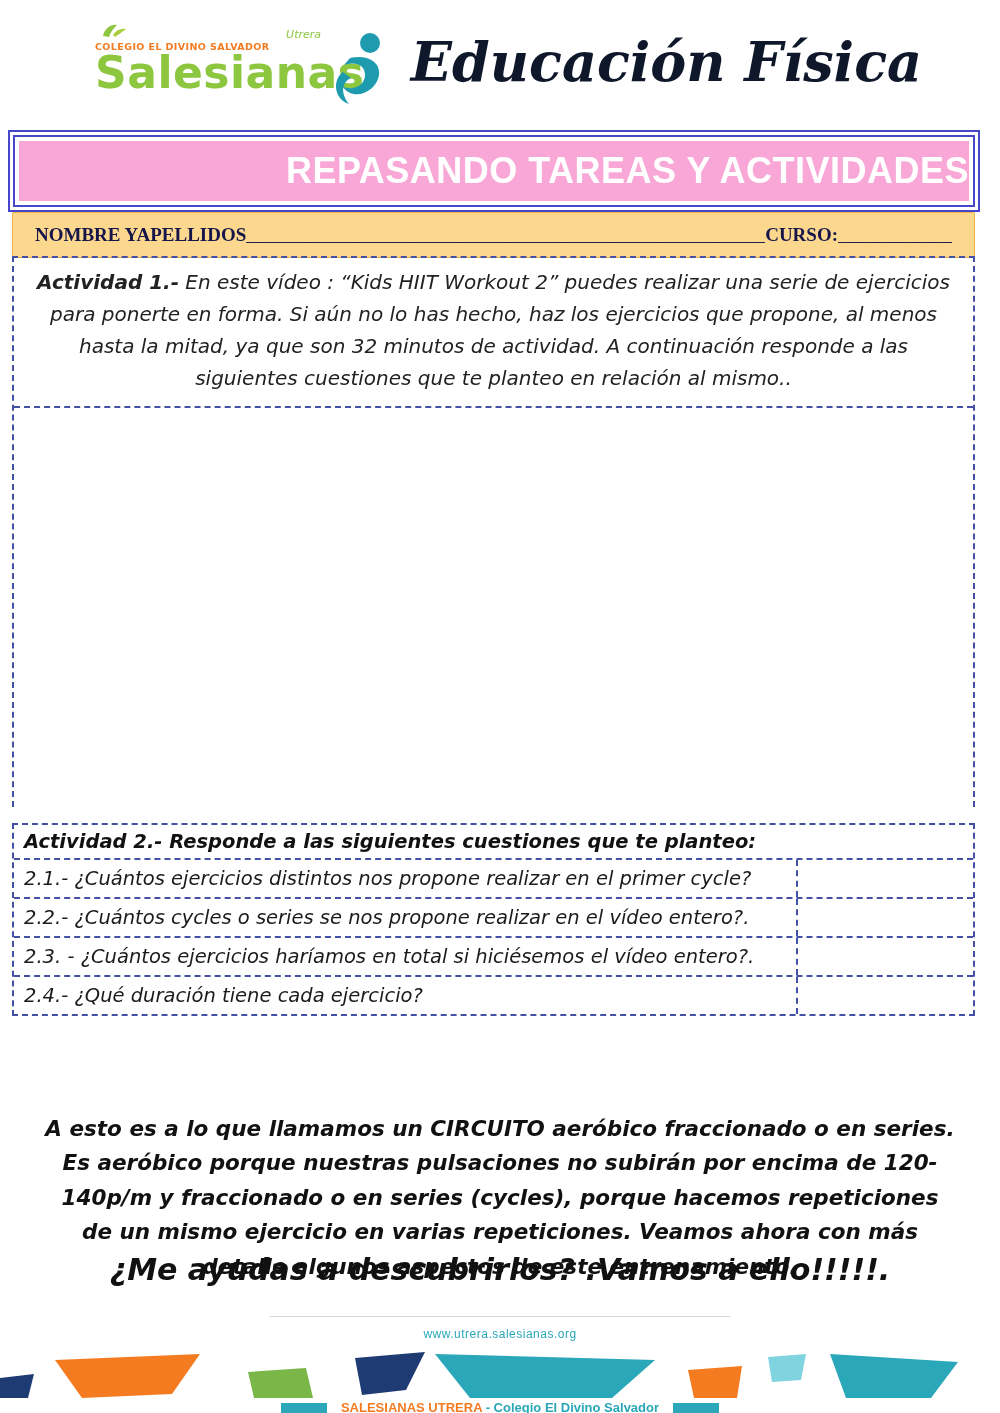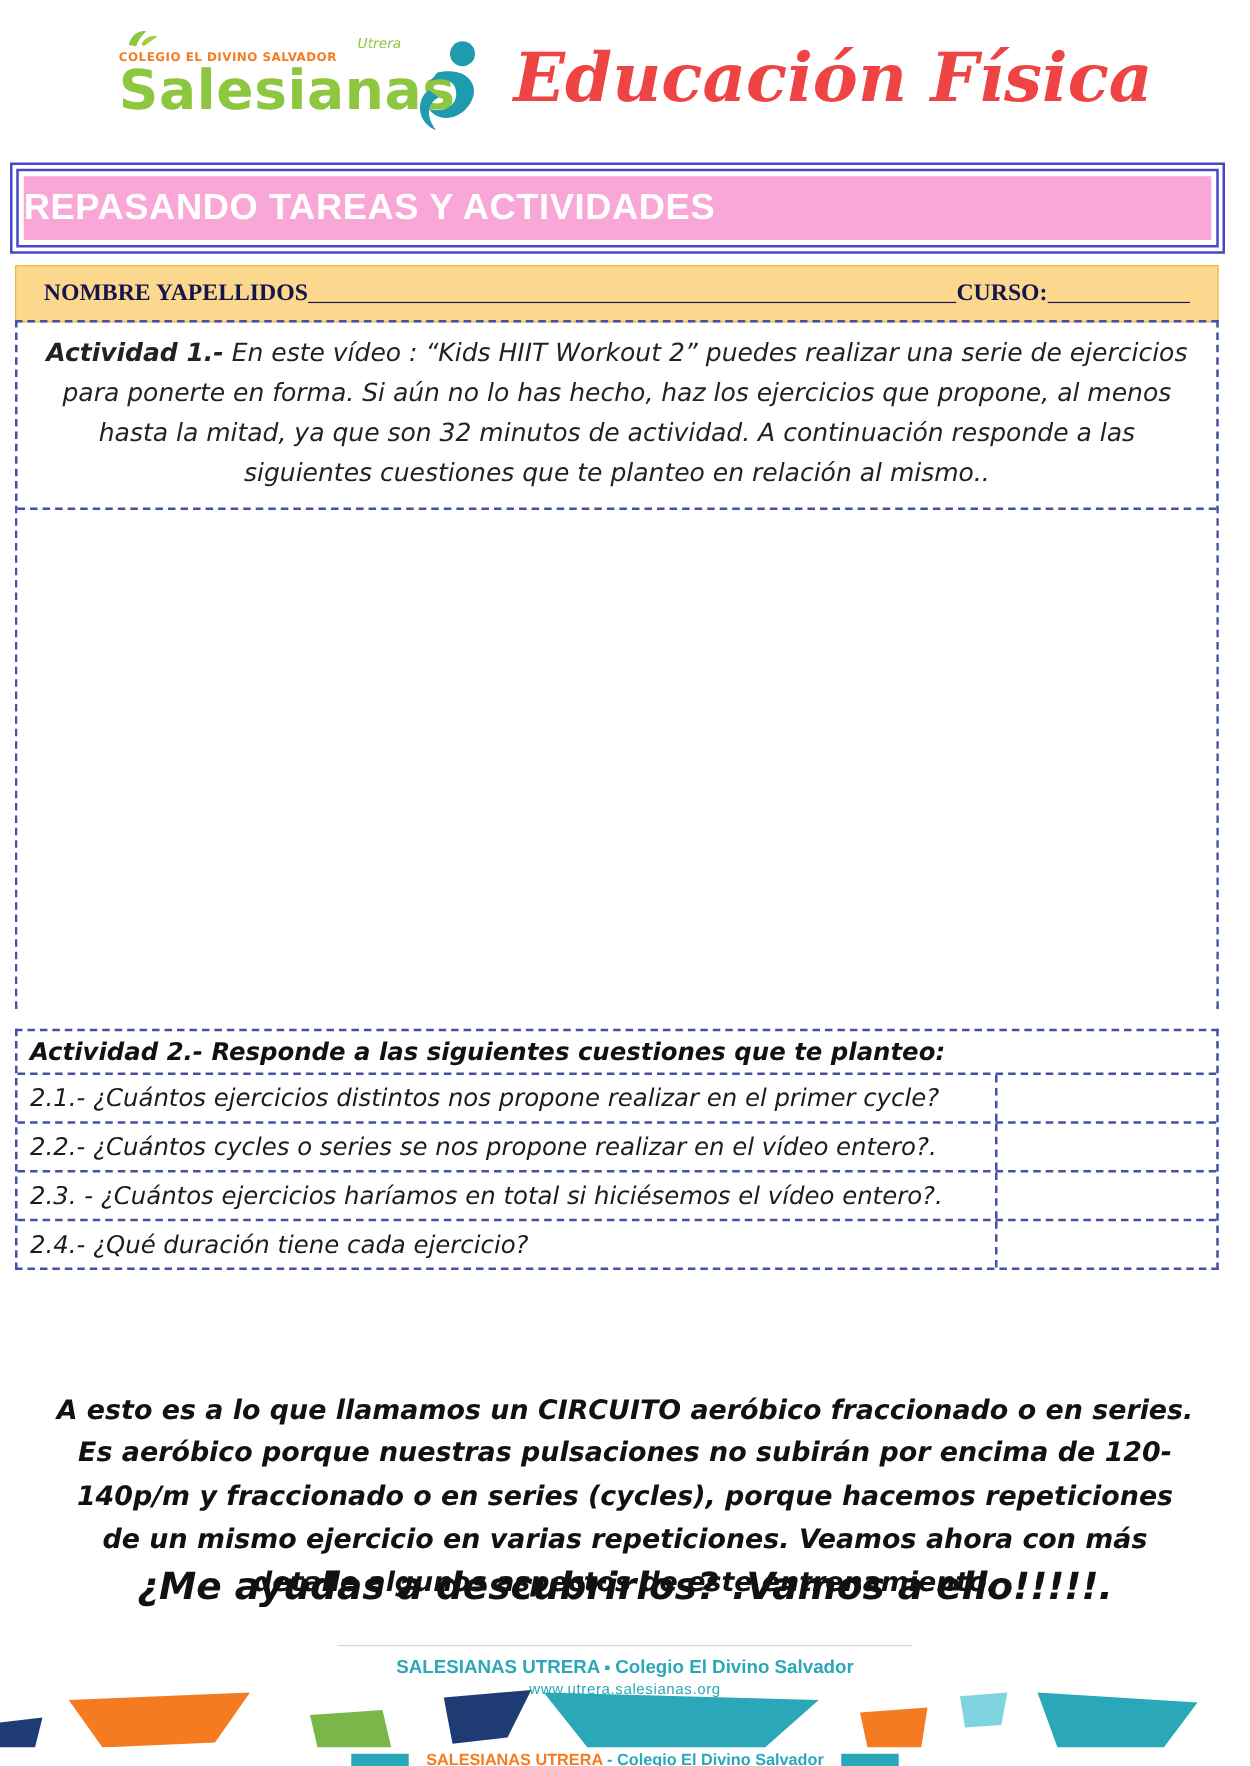--- a/index.html
+++ b/index.html
@@ -7,27 +7,27 @@
         font-family:"DejaVu Sans",sans-serif;color:#1b1b1b;}
 
   
   .logo{position:absolute;left:95px;top:28px;width:230px;}
   .logo-utrera{display:block;text-align:right;color:#8dc63f;font-style:italic;font-size:11px;margin-right:4px;}
   .logo-colegio{display:block;color:#f47b20;font-size:9.5px;font-weight:bold;letter-spacing:.4px;}
   .logo-word{display:block;color:#8dc63f;font-size:44px;font-weight:bold;letter-spacing:.5px;line-height:.95;}
   .logo-leaf{position:absolute;left:6px;top:-6px;}
   .figure-icon{position:absolute;left:330px;top:30px;}
   .subject-title{position:absolute;right:78px;top:30px;font-family:"DejaVu Serif",serif;
-        font-style:italic;font-weight:bold;font-size:54px;color:#ef4444;}
+        font-style:italic;font-weight:bold;font-size:54px;color:#0f172a;}
 
   
   .banner{position:absolute;top:130px;left:8px;right:20px;border:2px solid #4747c9;padding:3px;}
   .banner-mid{border:2px solid #4747c9;padding:4px;}
-  .banner-inner{background:#f9a7d6;text-align:left;color:#ffffff;font-weight:bold;
-        font-size:29px;letter-spacing:.5px;padding:9px 0;font-family:"Liberation Sans",sans-serif;}
+  .banner-inner{background:#f9a7d6;text-align:right;color:#ffffff;font-weight:bold;
+        font-size:36px;letter-spacing:.5px;padding:9px 0;font-family:"Liberation Sans",sans-serif;}
 
   
   .namebar{position:absolute;top:212px;left:12px;right:25px;height:46px;background:#fcd88f;
         border:1px solid #f0b44a;border-radius:1px;display:flex;align-items:center;
         font-family:"Liberation Serif",serif;font-weight:bold;font-size:19px;color:#15154a;
         padding:0 22px;box-sizing:border-box;}
   .fill-line{flex:1;overflow:hidden;white-space:nowrap;color:#15154a;font-weight:normal;}
   .curso-line{overflow:hidden;white-space:nowrap;font-weight:normal;max-width:120px;}
 
   
@@ -128,21 +128,20 @@
     <div class="q-row">
       <div class="q-cell">2.4.- ¿Qué duración tiene cada ejercicio?</div>
       <div class="a-cell"></div>
     </div>
   </div>
 
   <div class="closing">A esto es a lo que llamamos un CIRCUITO aeróbico fraccionado o en series. Es aeróbico porque nuestras pulsaciones no subirán por encima de 120-140p/m y fraccionado o en series (cycles), porque hacemos repeticiones de un mismo ejercicio en varias repeticiones. Veamos ahora con más detalle algunos aspectos de este entrenamiento.</div>
   <div class="cta">¿Me ayudas a descubrirlos? .Vamos a ello!!!!!.</div>
 
   <div class="footer">
-    <div class="footer-line1">SALESIANAS UTRERA ⬝ Colegio El Divino Salvador</div>
     <div class="footer-line2">www.utrera.salesianas.org</div>
   </div>
 
   <svg class="deco" viewBox="0 0 1000 46" preserveAspectRatio="none">
     <polygon points="55,8 200,2 172,42 82,46" fill="#f47b20"></polygon>
     <polygon points="248,20 306,16 313,46 254,46" fill="#7ab648"></polygon>
     <polygon points="355,6 425,0 406,38 362,43" fill="#1f3b73"></polygon>
     <polygon points="435,2 655,8 612,46 470,46" fill="#2aa7b8"></polygon>
     <polygon points="688,18 742,14 737,46 694,46" fill="#f47b20"></polygon>
     <polygon points="768,5 806,2 801,28 772,30" fill="#7fd4e0"></polygon>

